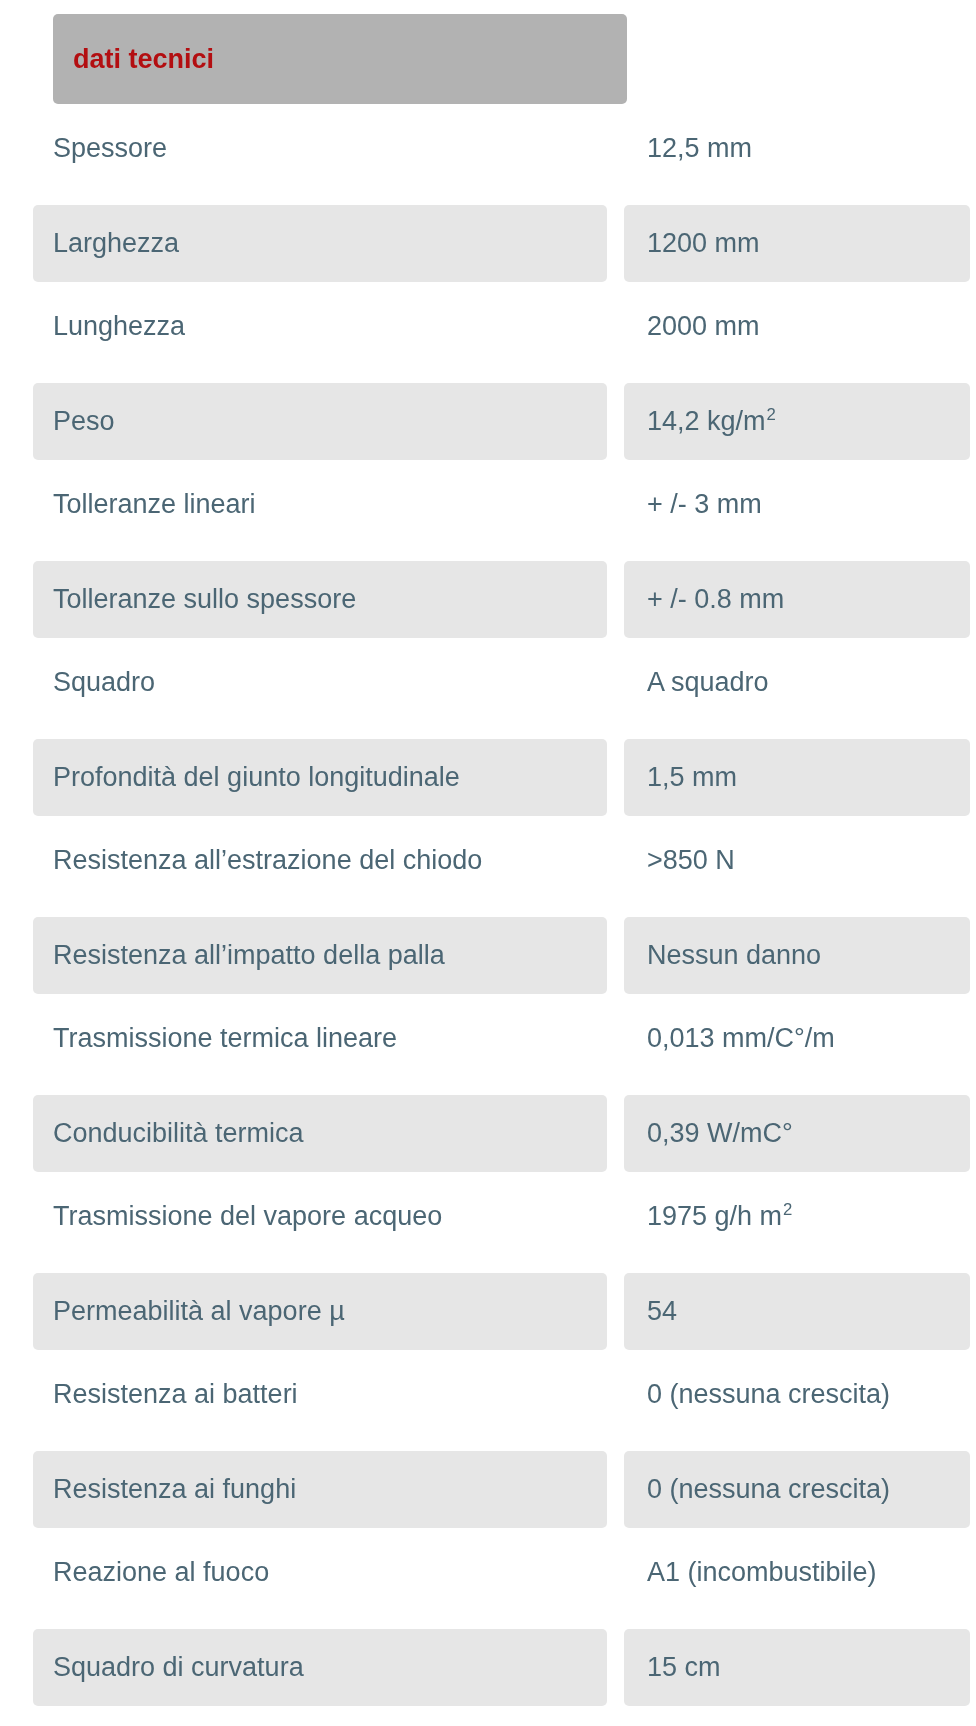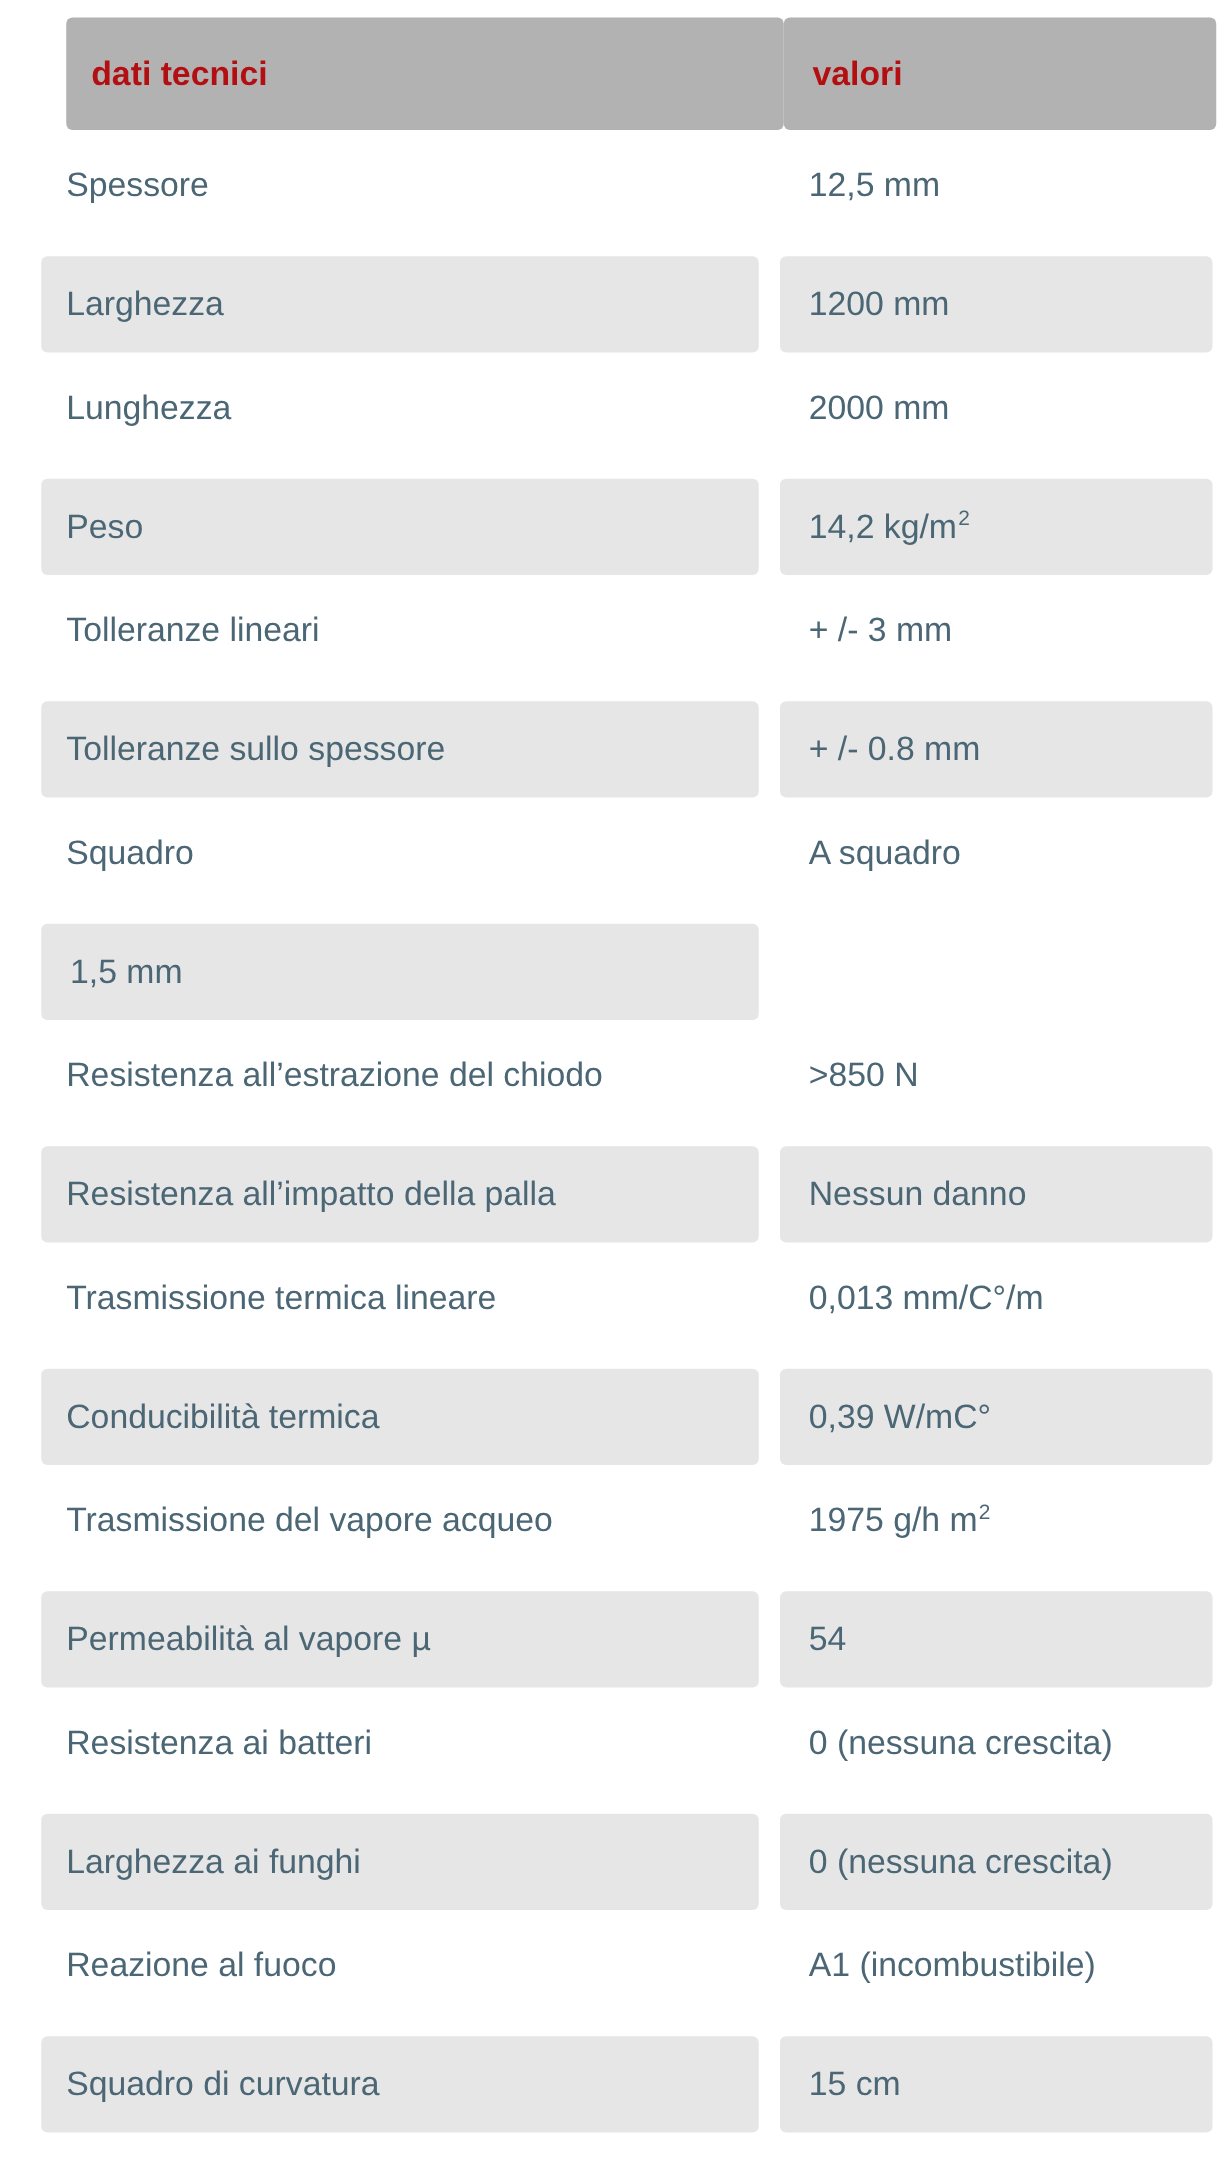--- a/index.html
+++ b/index.html
@@ -55,23 +55,20 @@
   }
 </style>
 </head>
 <body style="background: rgb(255, 255, 255);">
 
 <div class="spec-table">
   <div class="t-row header">
     <div class="cell col1">
       <span>dati tecnici</span>
     </div>
-    <div class="cell col2">
-      <span>valori</span>
-    </div>
   </div>
 
   <div class="t-row body">
     <div class="cell col1">
       <span class="label-text">Spessore</span>
     </div>
     <div class="cell col2">
       <span class="value-text">12,5 mm</span>
     </div>
   </div>
@@ -124,20 +121,23 @@
   <div class="t-row body">
     <div class="cell col1">
       <span class="label-text">Squadro</span>
     </div>
     <div class="cell col2">
       <span class="value-text">A squadro</span>
     </div>
   </div>
 
   <div class="t-row body alt">
+    <div class="cell col1">
+      <span class="label-text">Profondità del giunto longitudinale</span>
+    </div>
     <div class="cell col2">
       <span class="value-text">1,5 mm</span>
     </div>
   </div>
 
   <div class="t-row body">
     <div class="cell col1">
       <span class="label-text">Resistenza all’estrazione del chiodo</span>
     </div>
     <div class="cell col2">
@@ -194,21 +194,21 @@
     <div class="cell col1">
       <span class="label-text">Resistenza ai batteri</span>
     </div>
     <div class="cell col2">
       <span class="value-text">0 (nessuna crescita)</span>
     </div>
   </div>
 
   <div class="t-row body alt">
     <div class="cell col1">
-      <span class="label-text">Larghezza ai funghi</span>
+      <span class="label-text">Resistenza ai funghi</span>
     </div>
     <div class="cell col2">
       <span class="value-text">0 (nessuna crescita)</span>
     </div>
   </div>
 
   <div class="t-row body">
     <div class="cell col1">
       <span class="label-text">Reazione al fuoco</span>
     </div>

